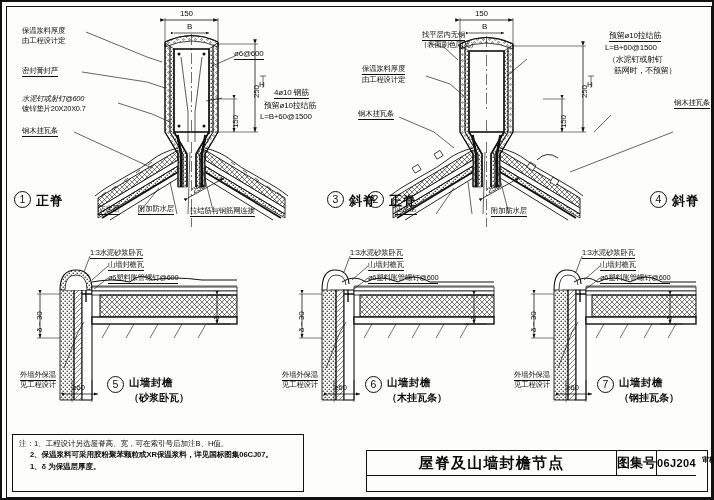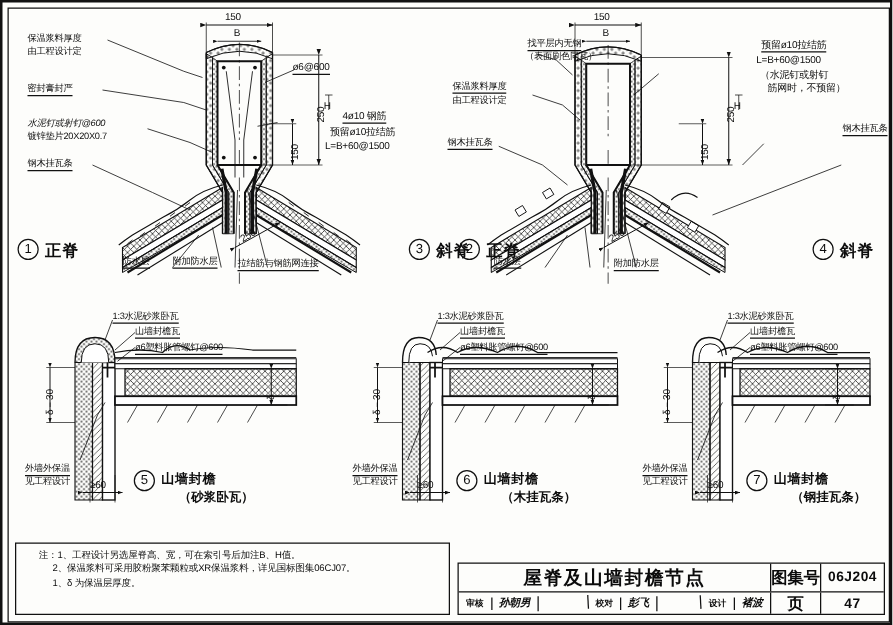--- a/index.html
+++ b/index.html
@@ -60,48 +60,47 @@
     white-space: pre;
     letter-spacing: 0.5px;
   }
   .tag-title.sm { font-size: 10.5px; font-weight: bold; }
   .tag-sub {
     position: absolute;
     font-size: 10px;
     font-weight: bold;
     color: #0d0d0d;
     white-space: pre;
-    margin-left: 14px;
   }
 
   
   #notes-box {
     position: absolute;
     left: 10px; top: 432px;
-    width: 348px; height: 58px;
+    width: 292px; height: 58px;
     border: 1px solid #111;
-    padding: 3px 4px 2px 18px;
+    padding: 3px 4px 2px 6px;
   }
   .note-line {
     font-size: 7.6px;
     line-height: 11.4px;
     color: #0d0d0d;
     white-space: pre;
     letter-spacing: -0.1px;
   }
-  .note-line.ind { padding-left: 11px; }
+  .note-line.ind { padding-left: 11px; font-weight: bold; }
 
   
   #title-block {
     position: absolute;
     left: 364px; top: 448px;
     width: 342px; height: 42px;
     border: 1.4px solid #111;
     display: flex;
-    flex-direction: column;
+    flex-direction: row;
   }
   .tb-row { display: flex; flex: 1 1 auto; }
   .tb-row.top { height: 25px; border-bottom: 1.2px solid #111; }
   .tb-row.bot { height: 17px; }
   .tb-main {
     width: 250px;
     display: flex; align-items: center; justify-content: center;
     border-right: 1.2px solid #111;
     font-size: 15px; font-weight: bold; color: #0b0b0b;
     letter-spacing: 1.2px;

